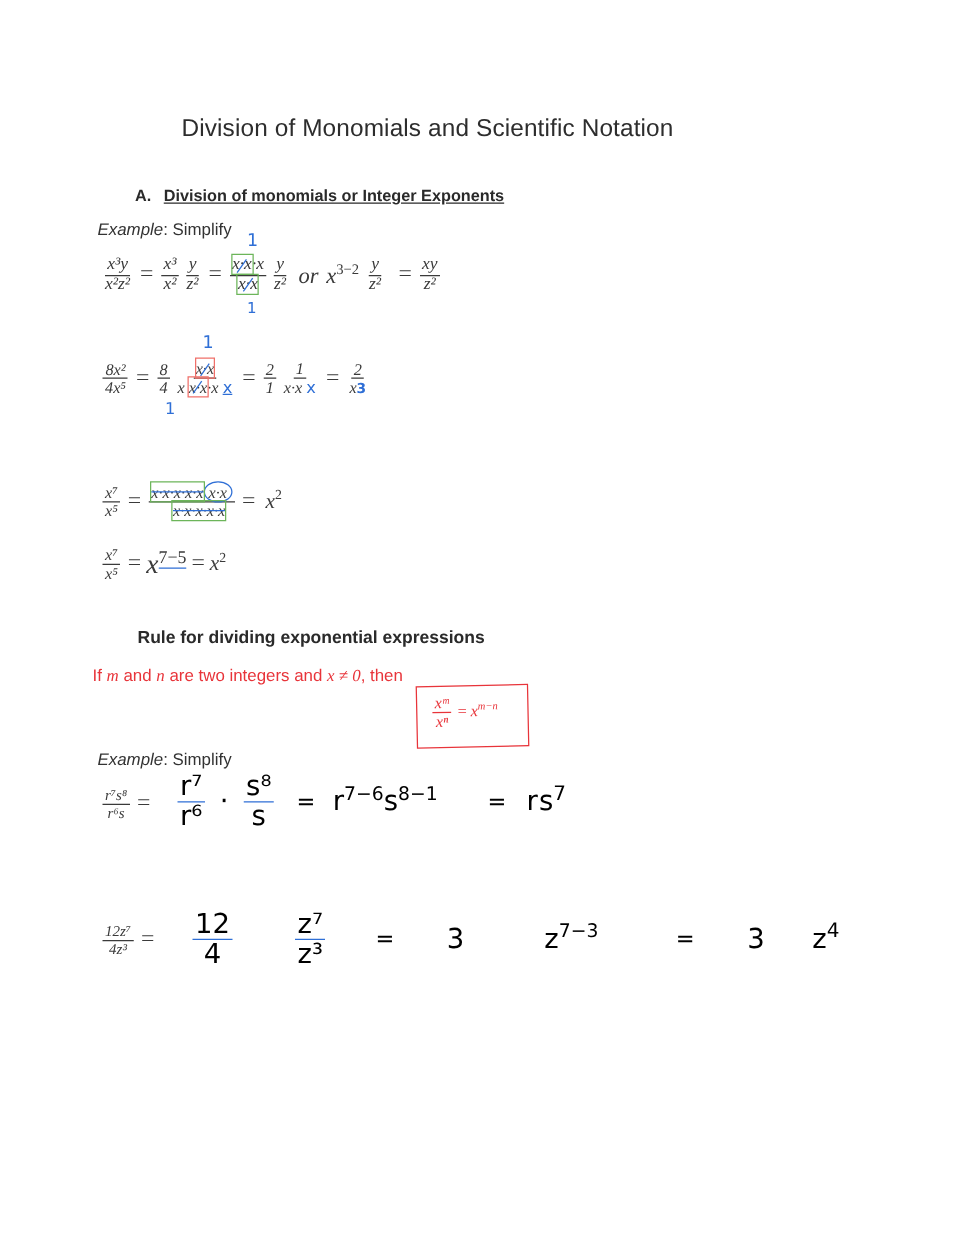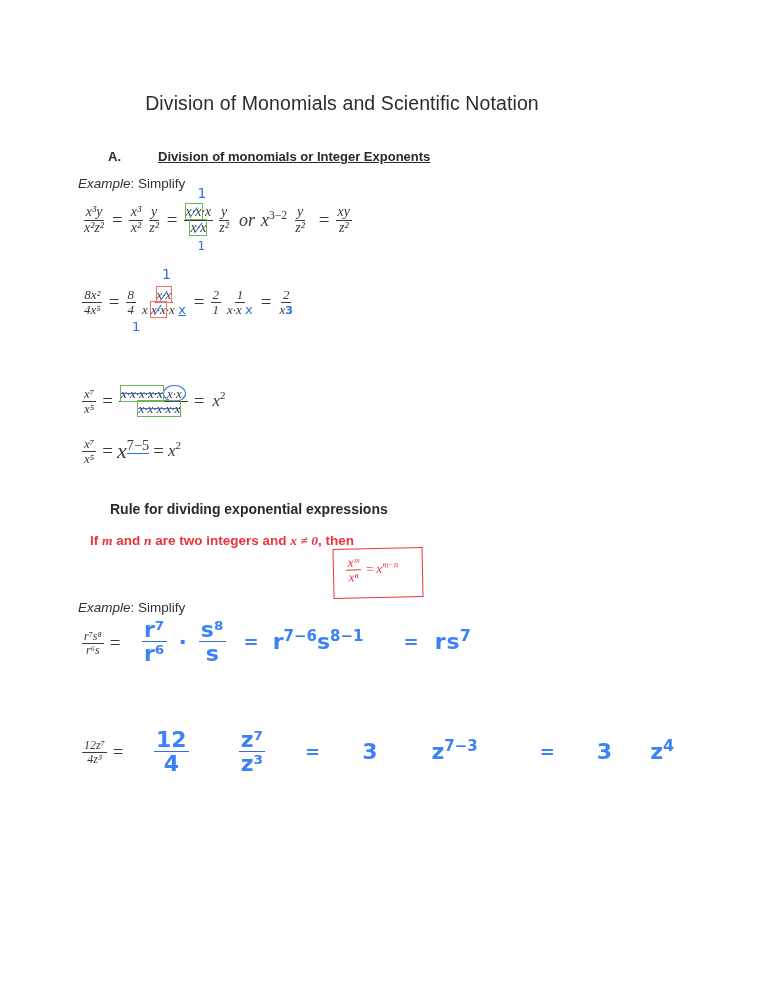--- a/index.html
+++ b/index.html
@@ -4,48 +4,48 @@
   <style>
     html, body { margin: 0; padding: 0; }
     body {
       width: 768px; height: 994px; background: #ffffff; position: relative; overflow: hidden;
       font-family: "Liberation Sans", sans-serif; color: #2b2b2b;
     }
     .abs { position: absolute; }
     .title { left: 0; width: 684px; top: 92px; text-align: center; font-size: 19.5px; color: #2d2d2d; letter-spacing: 0.1px; }
     .section-head { left: 108px; top: 149px; font-size: 13px; font-weight: bold; color: #2a2a2a; }
     .section-head .num { margin-right: 10px; }
-    .section-head .txt { text-decoration: underline; margin-left: 27px; }
+    .section-head .txt { text-decoration: underline; }
     .example-label { font-size: 13.5px; color: #333; }
     .example-label i { }
     .math { font-family: "Liberation Serif", "DejaVu Serif", serif; font-style: italic; color: #3a3a3a; }
     .frac { display: inline-flex; flex-direction: column; align-items: center; vertical-align: middle; margin: 0 2px; }
     .frac .num, .frac .den { padding: 0 2px; line-height: 1.05; white-space: nowrap; }
     .frac .num { border-bottom: 1.3px solid #3a3a3a; }
     .eq { display: inline-block; margin: 0 4px; font-style: normal; font-size: 19px; vertical-align: middle; color: #3a3a3a; }
     sup { font-size: 0.65em; vertical-align: super; line-height: 0; }
     .row { display: flex; align-items: center; white-space: nowrap; }
     .hand { font-family: "DejaVu Sans", sans-serif; color: #2f6fd6; font-style: normal; }
     .greenbox { outline: 1.3px solid #6cb55a; }
     .redbox { outline: 1.3px solid #f0706a; }
     .strike { position: relative; }
     .strike::after {
       content: ""; position: absolute; left: 8%; right: 8%; top: 50%; height: 1.4px; background: #2f6fd6;
       transform: rotate(-55deg);
     }
     .rule-head { left: 78px; top: 501px; font-size: 14px; font-weight: bold; color: #2a2a2a; padding-left: 32px; }
-    .rule-text { left: 90px; top: 533px; font-size: 13.5px; color: #e8343a; font-weight: bold; }
+    .rule-text { left: 74px; top: 533px; font-size: 13.5px; color: #e8343a; }
     .rule-text .mi { font-family: "Liberation Serif", serif; font-style: italic; }
     .rule-box {
       left: 333px; top: 548px; width: 88px; height: 48px; border: 1.5px solid #e8343a;
       transform: rotate(-1.2deg);
     }
     .rule-box .math { color: #e8343a; font-size: 13px; }
     .rule-box .frac .num { border-bottom-color: #e8343a; }
-    .hw { font-family: "DejaVu Sans", sans-serif; color: #3b82f6; font-weight: 700; }
+    .hw { font-family: "DejaVu Sans", sans-serif; color: #000000; font-weight: 400; }
   </style>
 </head>
 <body>
 
 <div class="abs title">Division of Monomials and Scientific Notation</div>
 
 <div class="abs section-head">
   <span class="num">A.</span><span class="txt">Division of monomials or Integer Exponents</span>
 </div>
 
@@ -205,17 +205,17 @@
   <span class="frac">
       <span class="num" style="border-bottom-color:#2f6fd6;">12</span>
       <span class="den">4</span>
     </span>
   <span class="frac" style="margin-left:16px;">
       <span class="num" style="border-bottom-color:#2f6fd6;">z⁷</span>
       <span class="den">z³</span>
     </span>
   <span style="margin:0 10px 0 6px; font-size:18px;">=</span>
   <span>3</span>
-  <span style="margin-left:22px;"><span>z</span><sup style="font-size:15px;">7−3</sup></span>
+  <span style="margin-left:32px;"><span>z</span><sup style="font-size:15px;">7−3</sup></span>
   <span style="margin:0 10px 0 30px; font-size:18px;">=</span>
   <span>3</span>
   <span style="margin-left:6px;"><span>z</span><sup style="font-size:16px;">4</sup></span>
 </div>
 
 </body></html>

